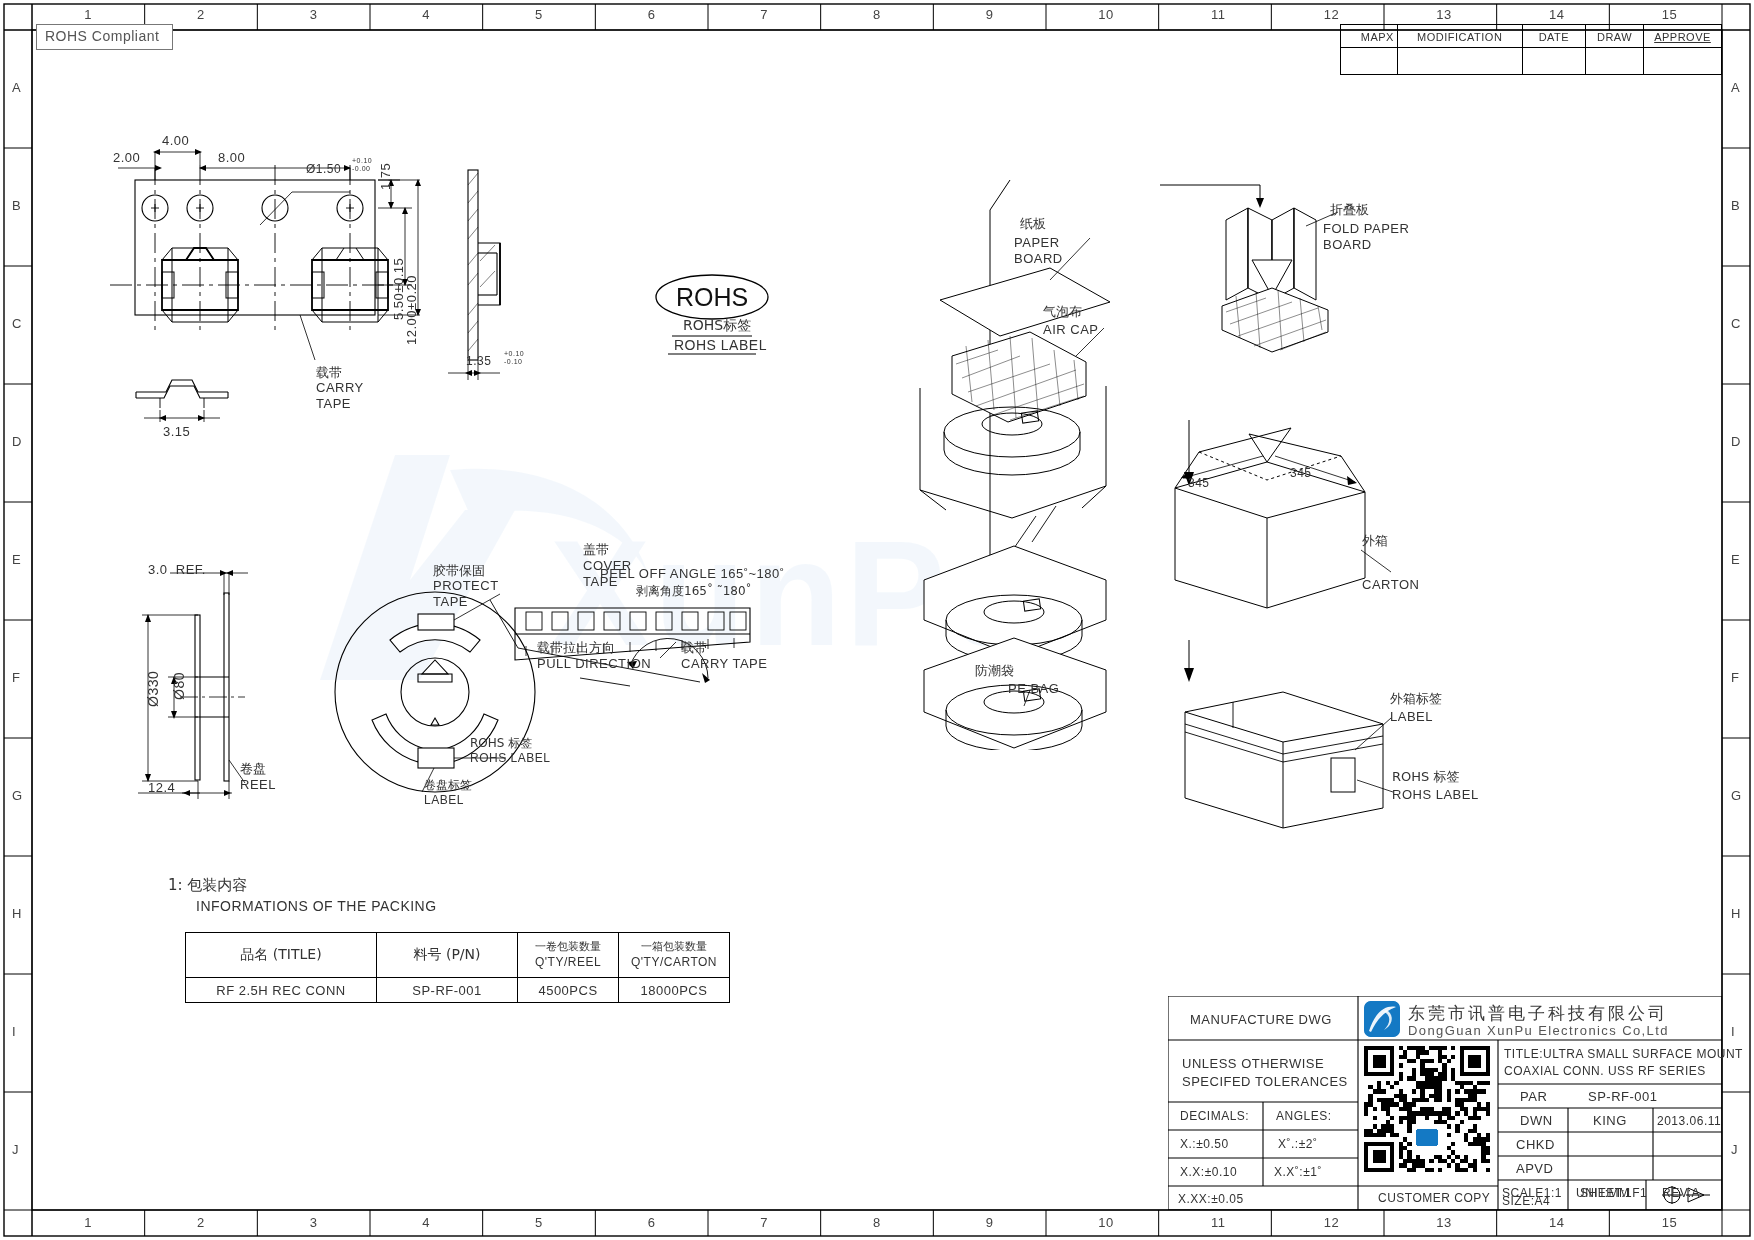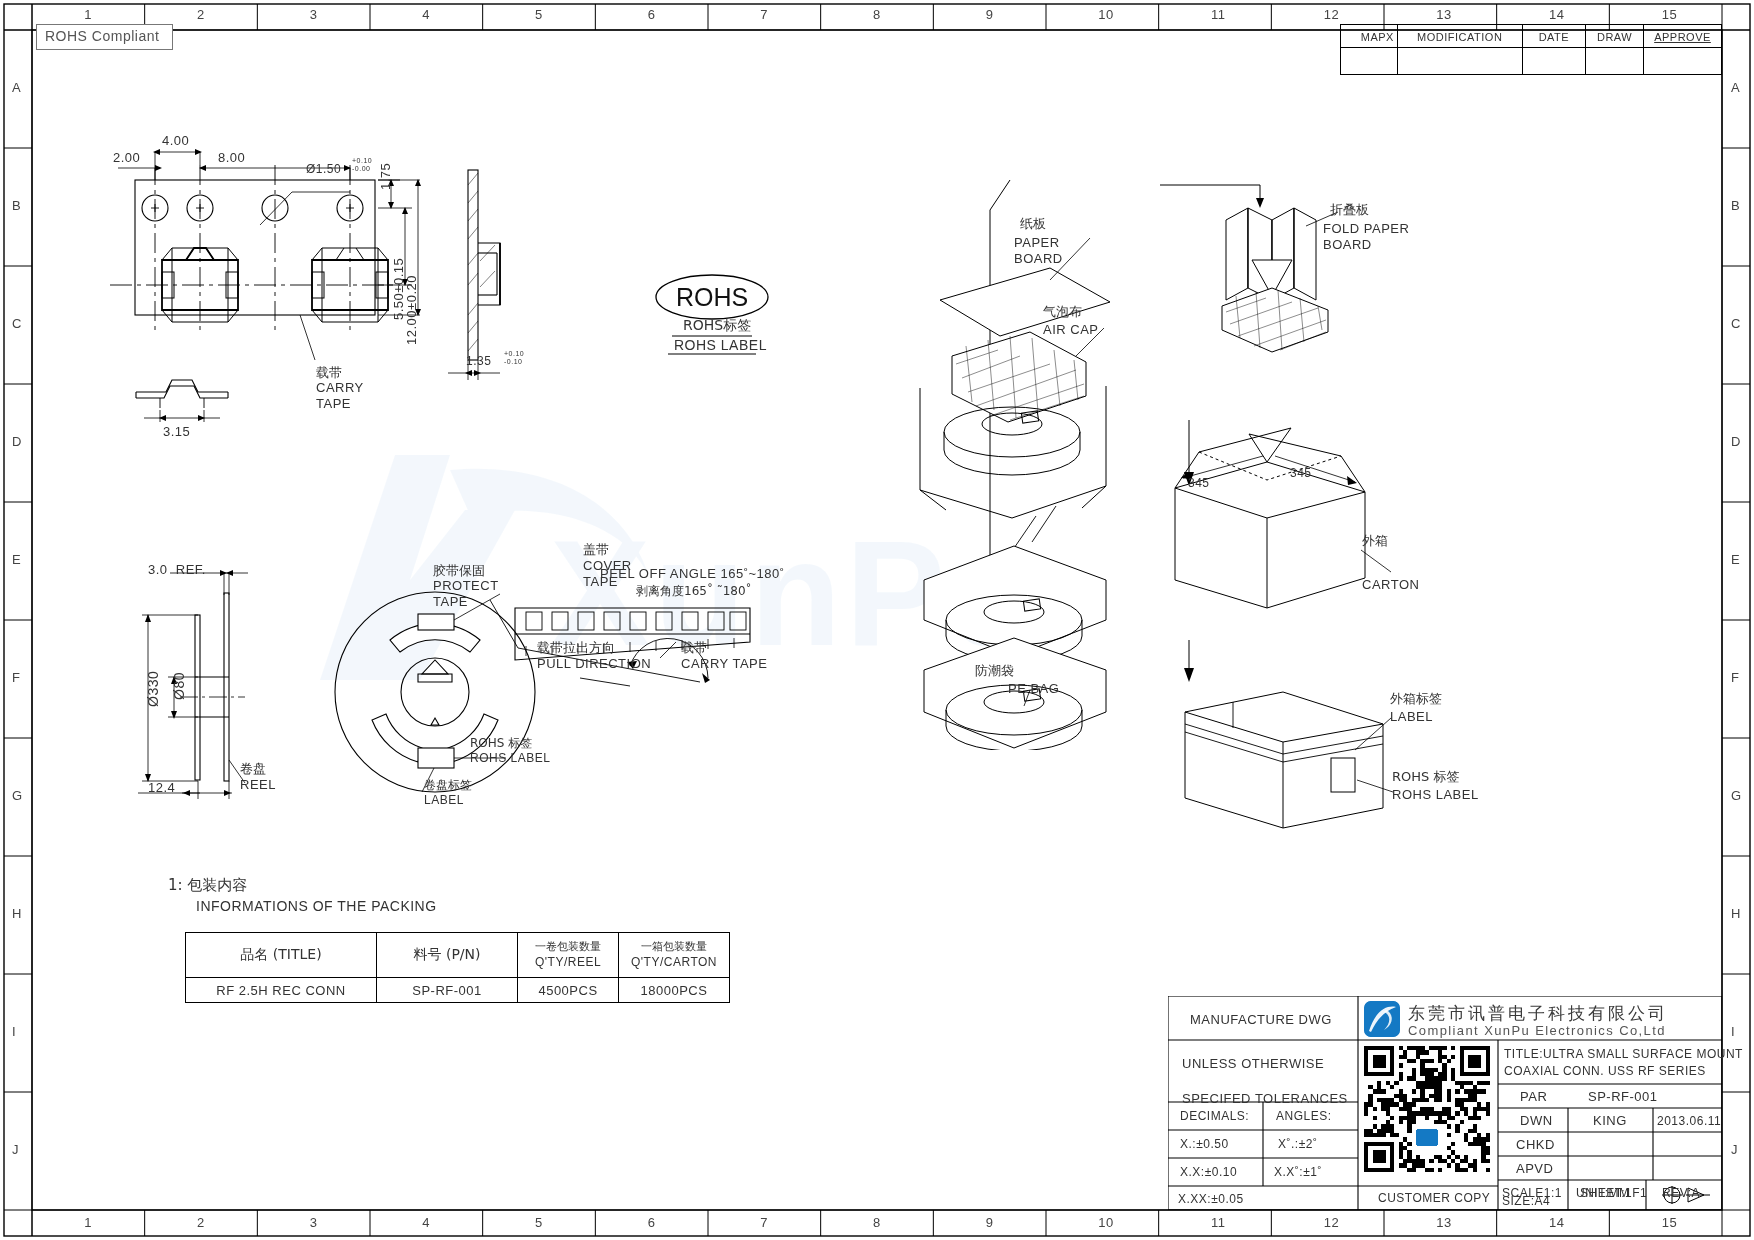--- a/index.html
+++ b/index.html
@@ -723,21 +723,21 @@
         <line x1="485" y1="112" x2="485" y2="184"></line>
         <line x1="400" y1="184" x2="400" y2="214"></line>
         <line x1="478" y1="184" x2="478" y2="214"></line>
 
         <line x1="190" y1="190" x2="330" y2="190"></line>
       </g>
     </svg>
 
     <span class="t s13" style="left:22px;top:16px;">MANUFACTURE DWG</span>
     <span class="t s13" style="left:14px;top:60px;">UNLESS OTHERWISE</span>
-    <span class="t s13" style="left:14px;top:95px;">SPECIFED TOLERANCES</span>
+    <span class="t s13" style="left:14px;top:78px;">SPECIFED TOLERANCES</span>
 
     <span class="t s12" style="left:12px;top:113px;">DECIMALS:</span>
     <span class="t s12" style="left:108px;top:113px;">ANGLES:</span>
 
     <span class="t s12" style="left:12px;top:141px;">X.:±0.50</span>
     <span class="t s12" style="left:110px;top:141px;">X˚.:±2˚</span>
     <span class="t s12" style="left:12px;top:169px;">X.X:±0.10</span>
     <span class="t s12" style="left:106px;top:169px;">X.X˚:±1˚</span>
     <span class="t s12" style="left:10px;top:196px;">X.XX:±0.05</span>
     <span class="t s12" style="left:110px;top:196px;"></span>
@@ -745,21 +745,21 @@
     <span class="t s12" style="left:210px;top:195px;">CUSTOMER COPY</span>
 
     <div class="logoimg" style="left:196px;top:5px;width:36px;height:36px;">
       <svg width="36" height="36" viewBox="0 0 36 36">
         <rect width="36" height="36" rx="7" fill="#1479c4"></rect>
         <path d="M5 30 C 12 8, 24 4, 32 6 C 20 10, 12 20, 7 31 Z" fill="#fff" opacity=".92"></path>
         <path d="M22 9 C 30 12, 30 24, 20 29 C 27 22, 27 14, 20 11 Z" fill="#fff" opacity=".85"></path>
       </svg>
     </div>
     <span class="t cn" style="left:240px;top:6px;font-size:17px;letter-spacing:3px;color:#3a3a3a;">东莞市讯普电子科技有限公司</span>
-    <span class="t" style="left:240px;top:27px;font-size:13px;letter-spacing:1.4px;color:#555;">Compliant XunPu Electronics Co,Ltd</span>
+    <span class="t" style="left:240px;top:27px;font-size:13px;letter-spacing:1.4px;color:#555;">DongGuan XunPu Electronics Co,Ltd</span>
 
     <div class="abs" style="left:196px;top:50px;width:126px;height:126px;">
       <svg id="qrsvg" width="126" height="126" viewBox="0 0 29 29" shape-rendering="crispEdges">
         <rect width="29" height="29" fill="#fff"></rect>
       <rect x="0" y="0" width="1" height="1" fill="#000"></rect>
           <rect x="1" y="0" width="1" height="1" fill="#000"></rect>
           <rect x="2" y="0" width="1" height="1" fill="#000"></rect>
           <rect x="3" y="0" width="1" height="1" fill="#000"></rect>
           <rect x="4" y="0" width="1" height="1" fill="#000"></rect>
           <rect x="5" y="0" width="1" height="1" fill="#000"></rect>

